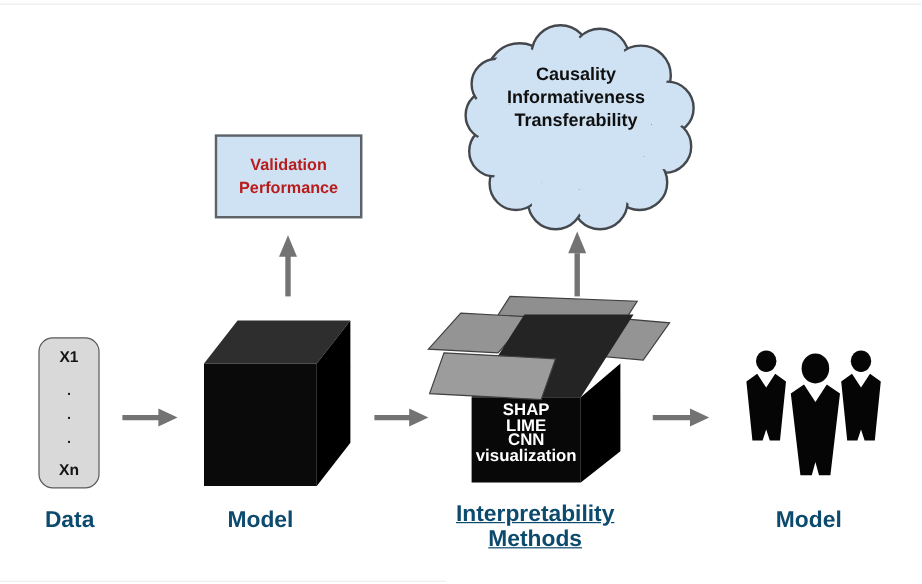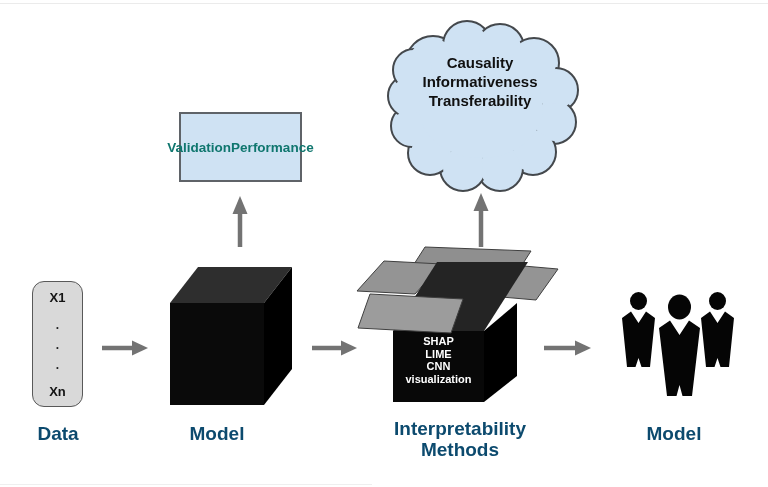--- a/index.html
+++ b/index.html
@@ -10,22 +10,22 @@
   .abs{position:absolute;}
   .artifact-top{left:0;top:3px;width:768px;height:1px;background:#ebebeb;}
   .artifact-bottom{left:0;top:484px;width:372px;height:1px;background:#efefef;}
 
   svg{position:absolute;left:0;top:0;}
 
   
   .validation-box{
     left:179px;top:112px;width:123px;height:70px;
     background:#cfe2f3;border:2px solid #5f6368;box-sizing:border-box;
-    display:flex;flex-direction:row;align-items:center;justify-content:center;
-    font-weight:700;font-size:13.5px;line-height:19px;color:#0f766e;text-align:center;
+    display:flex;flex-direction:column;align-items:center;justify-content:center;
+    font-weight:700;font-size:13.5px;line-height:19px;color:#b91c1c;text-align:center;
   }
 
   
   .data-node{
     left:32px;top:281px;width:51px;height:126px;
     background:#d9d9d9;border:1.5px solid #595959;border-radius:12px;box-sizing:border-box;
     display:flex;flex-direction:column;align-items:center;justify-content:space-between;
     padding:8px 0 7px 0;
     font-weight:700;font-size:13px;color:#141414;
   }
@@ -36,30 +36,30 @@
   
   .cloud-text{
     left:396px;top:53px;width:168px;
     text-align:center;font-weight:700;font-size:15px;line-height:19px;color:#101010;
   }
 
   
   .methods-text{
     left:393px;top:334px;width:91px;height:52px;
     display:flex;flex-direction:column;align-items:center;justify-content:center;
-    text-align:center;font-weight:700;font-size:11px;line-height:12.5px;color:#ffffff;
+    text-align:center;font-weight:700;font-size:14px;line-height:12.5px;color:#ffffff;
   }
 
   
   .node-label{
     text-align:center;font-weight:700;font-size:19px;line-height:21px;color:#0c4a6e;
   }
   .label-data{left:18px;top:423px;width:80px;}
   .label-model{left:177px;top:423px;width:80px;}
-  .label-interp{left:390px;top:418px;width:140px;}
+  .label-interp{left:376px;top:418px;width:140px;text-decoration:underline;}
   .label-humans{left:632px;top:423px;width:84px;}
 </style>
 </head>
 <body>
 
 <div class="canvas">
 
   <div class="abs artifact-top"></div>
   <div class="abs artifact-bottom"></div>
 

